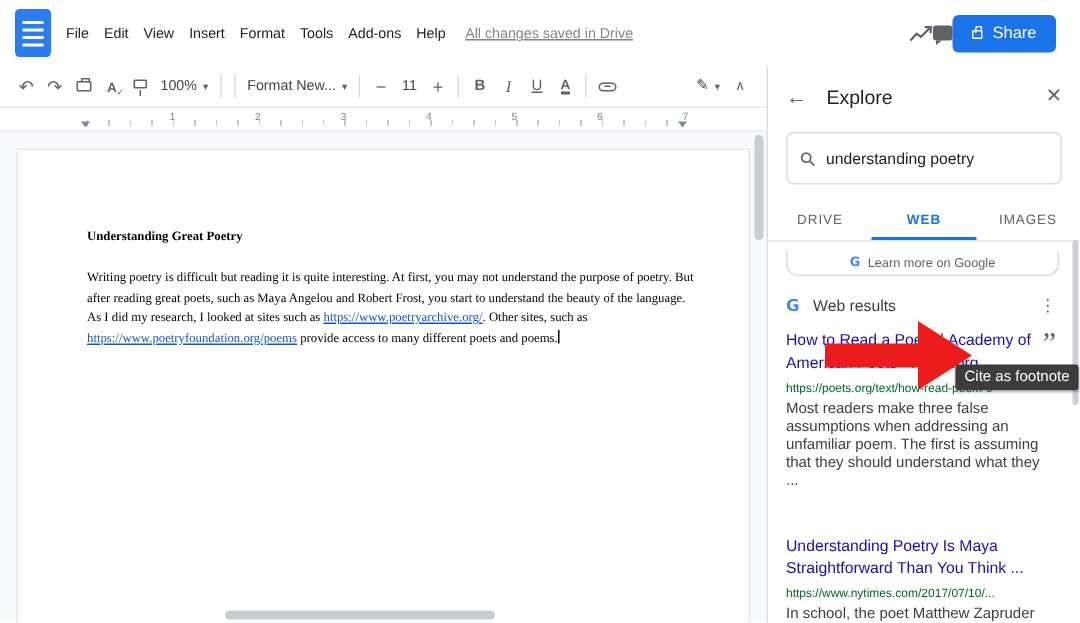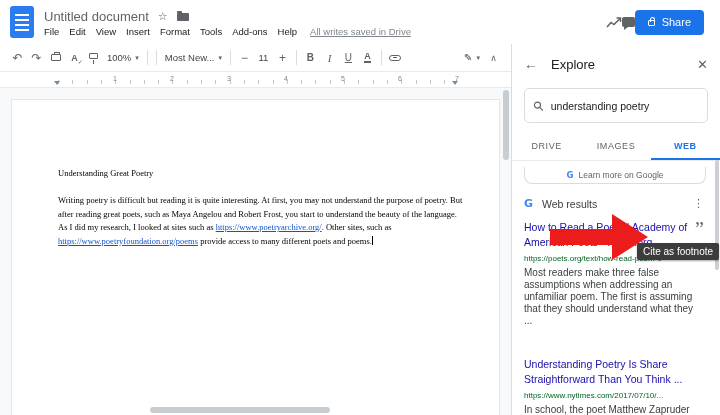--- a/index.html
+++ b/index.html
@@ -54,21 +54,21 @@
   
   .ruler { position:absolute; top:72px; left:0; width:511px; height:16px; background:#fff; border-bottom:1px solid #e8eaed; font-size:7px; color:#80868b; }
   .ruler-ticks { position:absolute; left:58px; width:400px; bottom:3px; height:4px; background:repeating-linear-gradient(to right,#c4c7ca 0 1px,transparent 1px 14.3px); }
   .ruler-num { position:absolute; top:3px; transform:translateX(-50%); }
   .ruler-marker { position:absolute; top:9px; width:0; height:0; border-left:3px solid transparent; border-right:3px solid transparent; border-top:4px solid #7c87a0; }
 
   
   .doc-area { position:absolute; top:88px; left:0; width:511px; height:327px; background:#f8f9fa; overflow:hidden; }
   .page { position:absolute; left:12px; top:12px; width:487px; height:400px; background:#fff; box-shadow:0 0 0 1px #e5e7e9, 0 1px 3px rgba(0,0,0,0.06); }
   .page-content { padding:52px 36px 0 46px; font-family:"Liberation Serif","DejaVu Serif",serif; font-size:8.5px; color:#000; }
-  .doc-heading { margin-bottom:16px; font-weight:normal; font-size:8.5px;margin-top:16px; }
+  .doc-heading { margin-bottom:16px; font-weight:bold; font-size:8.5px; }
   .doc-body { line-height:13.5px; }
   .doc-link { color:#1155cc; text-decoration:underline; cursor:pointer; }
   .cursor { display:inline-block; width:1px; height:9px; background:#000; vertical-align:-1px; animation:blink 1s step-end infinite; }
   @keyframes blink { 50% { opacity:0; } }
   .h-scrollbar { position:absolute; bottom:2px; left:150px; width:180px; height:6px; background:#c8cdd2; border-radius:3px; cursor:pointer; }
   .v-scrollbar { position:absolute; top:2px; right:2px; width:6px; height:70px; background:#c8cdd2; border-radius:3px; cursor:pointer; }
 
   
   .explore { position:absolute; top:44px; left:511px; width:209px; height:371px; background:#fff; border-left:1px solid #dadce0; overflow:hidden; }
   .exp-header { height:40px; display:flex; align-items:center; padding:0 12px; }
@@ -99,35 +99,30 @@
   .cite-tooltip { position:absolute; left:637px; top:243px; background:#3c3c3c; color:#fff; font-size:10px; padding:3px 6px; border-radius:2px; white-space:nowrap; box-shadow:0 1px 2px rgba(0,0,0,0.35); }
 </style>
 </head>
 <body>
 
 <div class="app">
 
   <header class="topbar">
     <div class="docs-logo"></div>
     <div class="title-block">
-      <div class="title-row">
-        <span class="doc-title">Untitled document</span>
-        <span class="star-icon">☆</span>
-        <span class="folder-icon"></span>
-      </div>
       <nav class="menubar">
         <span class="menu-item">File</span>
         <span class="menu-item">Edit</span>
         <span class="menu-item">View</span>
         <span class="menu-item">Insert</span>
         <span class="menu-item">Format</span>
         <span class="menu-item">Tools</span>
         <span class="menu-item">Add-ons</span>
         <span class="menu-item">Help</span>
-        <span class="saved-status">All writes saved in Drive</span>
+        <span class="saved-status">All changes saved in Drive</span>
       </nav>
     </div>
     <div class="header-right">
       <span class="h-icon">
         <svg width="16" height="13" viewBox="0 0 16 13">
           <polyline points="1,11 5,6.5 8,8.5 14,2.5" stroke="#5f6368" stroke-width="1.5" fill="none"></polyline>
           <polyline points="10.5,2 14.5,2 14.5,6" stroke="#5f6368" stroke-width="1.5" fill="none"></polyline>
         </svg>
       </span>
       <span class="h-icon">
@@ -152,21 +147,21 @@
     <span class="tb">
         <span class="paint-icon"></span>
       </span>
     <span class="tb tb-select">
         <span>100%</span>
         <span class="caret">▾</span>
       </span>
     <span class="tb-sep"></span>
     <span class="tb-sep"></span>
     <span class="tb tb-select">
-        <span>Most New...</span>
+        <span>Format New...</span>
         <span class="caret">▾</span>
       </span>
     <span class="tb-sep"></span>
     <span class="tb">−</span>
     <span class="tb tb-select">11</span>
     <span class="tb">+</span>
     <span class="tb-sep"></span>
     <span class="tb bold-b">B</span>
     <span class="tb italic-i">I</span>
     <span class="tb under-u">U</span>
@@ -219,22 +214,22 @@
     </div>
     <div class="search-box">
       <svg width="12" height="12" viewBox="0 0 12 12">
         <circle cx="5" cy="5" r="3.4" stroke="#5f6368" stroke-width="1.3" fill="none"></circle>
         <line x1="7.8" y1="7.8" x2="11" y2="11" stroke="#5f6368" stroke-width="1.3"></line>
       </svg>
       <input class="search-input" type="text" value="understanding poetry" style="">
     </div>
     <div class="exp-tabs">
       <span class="exp-tab">DRIVE</span>
+      <span class="exp-tab active">WEB</span>
       <span class="exp-tab">IMAGES</span>
-      <span class="exp-tab active">WEB</span>
     </div>
     <div class="exp-content">
       <div class="clipped-card">
         <span class="g-logo" style="font-size:8.5px">G</span>
         <span>Learn more on Google</span>
       </div>
       <div class="results-header">
         <span class="g-logo">G</span>
         <span class="results-title">Web results</span>
         <span class="dots-icon">⋮</span>
@@ -244,21 +239,21 @@
         <div class="result-top">
           <span class="result-title">How to Read a Poem | Academy of American Poets - Poets.org</span>
           <span class="cite-btn">”</span>
         </div>
         <div class="result-url">https://poets.org/text/how-read-poem-0</div>
         <div class="result-snippet">Most readers make three false assumptions when addressing an unfamiliar poem. The first is assuming that they should understand what they ...</div>
       </div>
 
       <div class="result result-2">
         <div class="result-top">
-          <span class="result-title">Understanding Poetry Is Share Straightforward Than You Think ...</span>
+          <span class="result-title">Understanding Poetry Is Maya Straightforward Than You Think ...</span>
         </div>
         <div class="result-url">https://www.nytimes.com/2017/07/10/...</div>
         <div class="result-snippet">In school, the poet Matthew Zapruder writes, we are taught that poetry is inherently "difficult." Focusing on one</div>
       </div>
     </div>
     <div class="panel-scrollbar"></div>
   </aside>
 
   <svg class="annot-arrow" width="102" height="52" viewBox="0 0 102 52">
     <polygon points="0,18 62,18 62,3 98,26 62,49 62,34 0,34" fill="#ec1c1c"></polygon>

